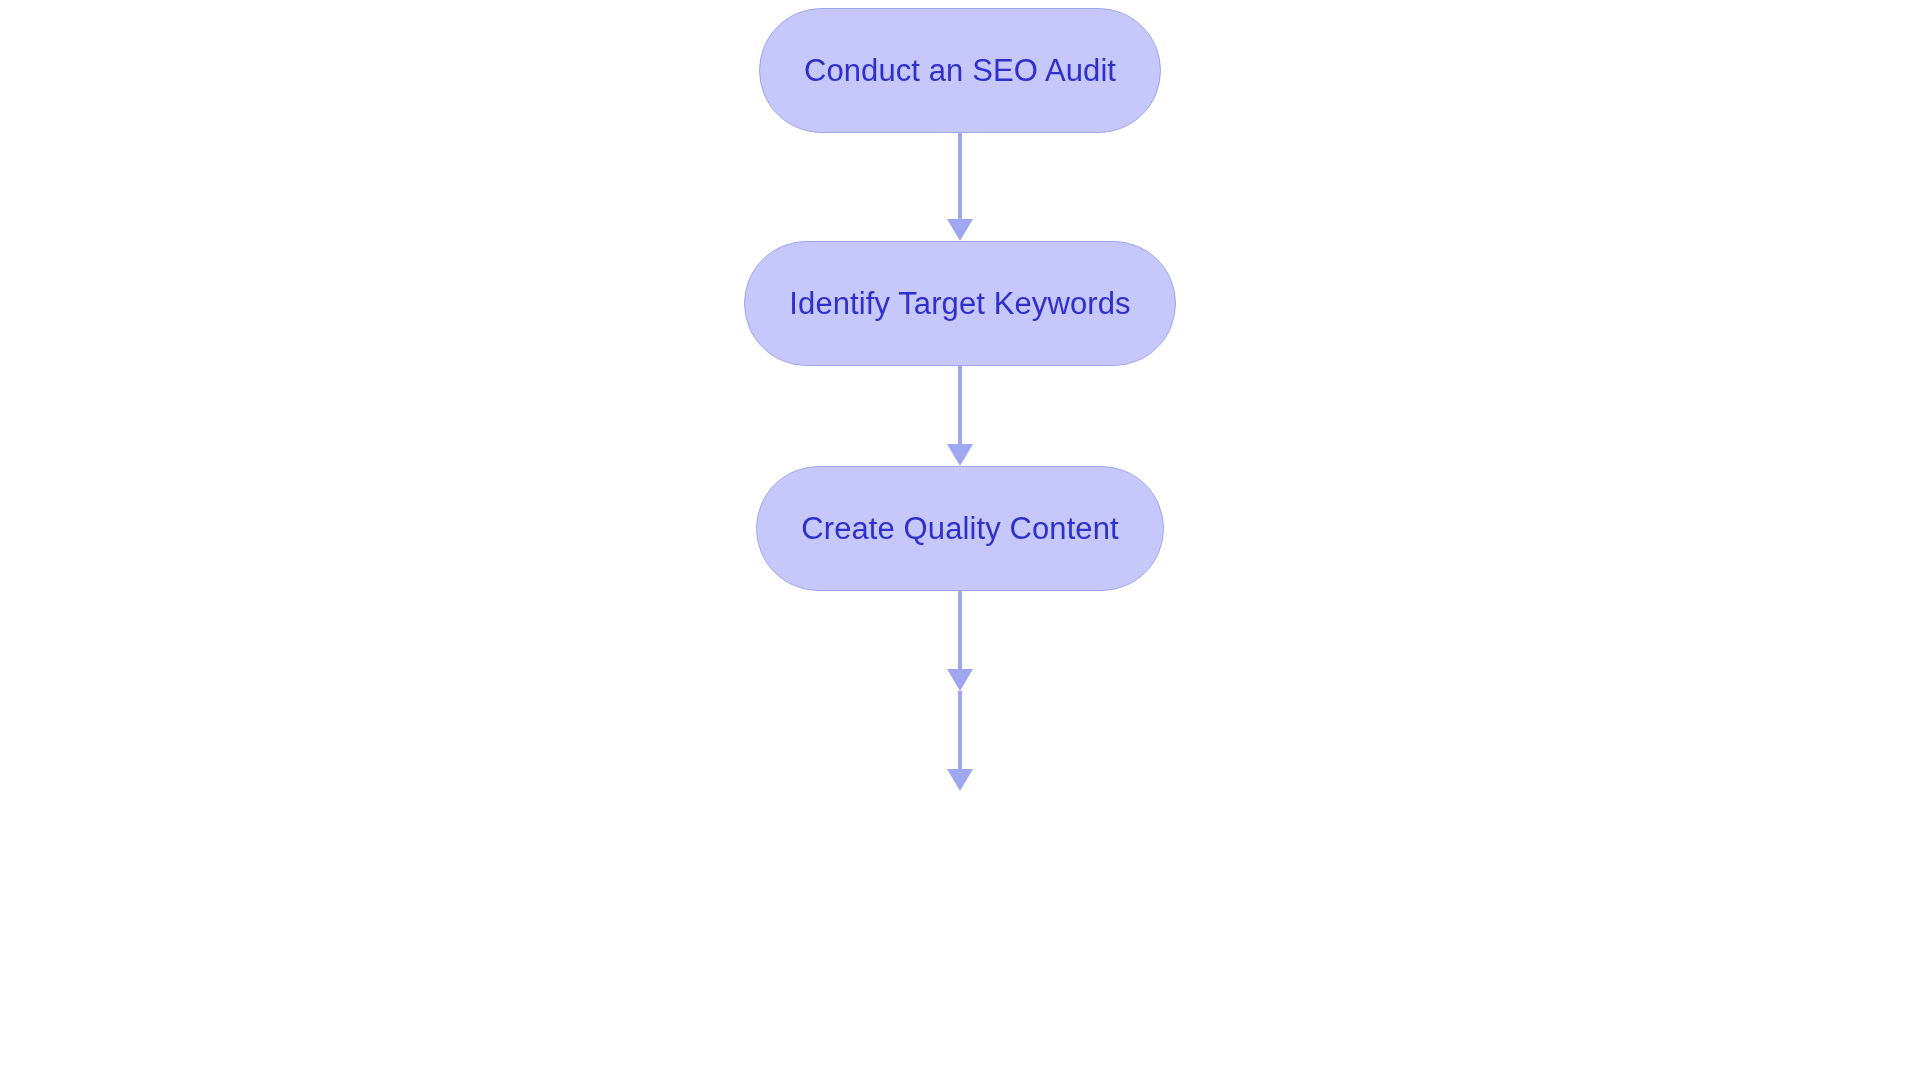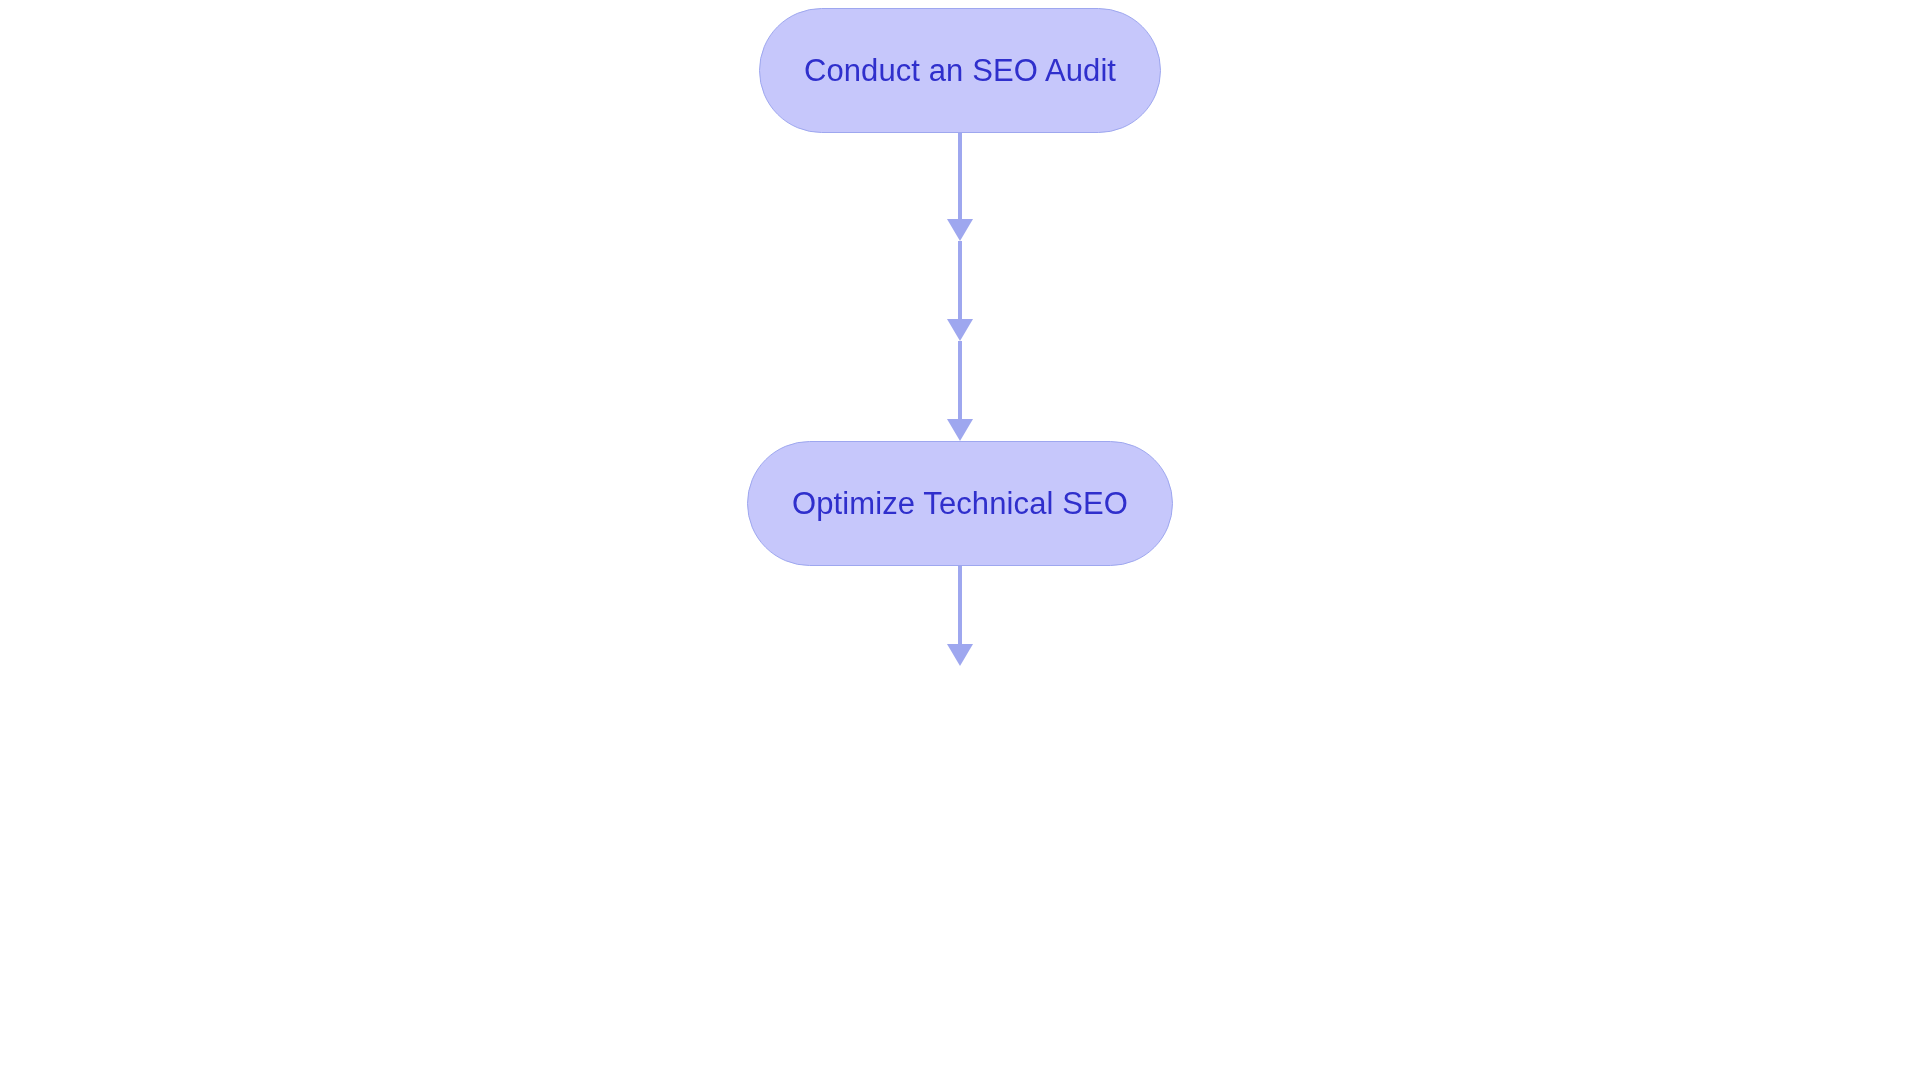--- a/index.html
+++ b/index.html
@@ -98,35 +98,38 @@
 
     <div class="node">
       <span class="node-label">Conduct an SEO Audit</span>
     </div>
 
     <div class="connector gap-1">
       <div class="connector-line"></div>
       <div class="connector-arrowhead"></div>
     </div>
 
+    <div class="node">
+      <span class="node-label">Identify Target Keywords</span>
+    </div>
 
     <div class="connector gap-2">
       <div class="connector-line"></div>
       <div class="connector-arrowhead"></div>
     </div>
 
+    <div class="node">
+      <span class="node-label">Create Quality Content</span>
+    </div>
 
     <div class="connector gap-3">
       <div class="connector-line"></div>
       <div class="connector-arrowhead"></div>
     </div>
 
-    <div class="node">
-      <span class="node-label">Optimize Technical SEO</span>
-    </div>
 
     <div class="connector gap-4">
       <div class="connector-line"></div>
       <div class="connector-arrowhead"></div>
     </div>
 
 
   </div>
 </div>
 

